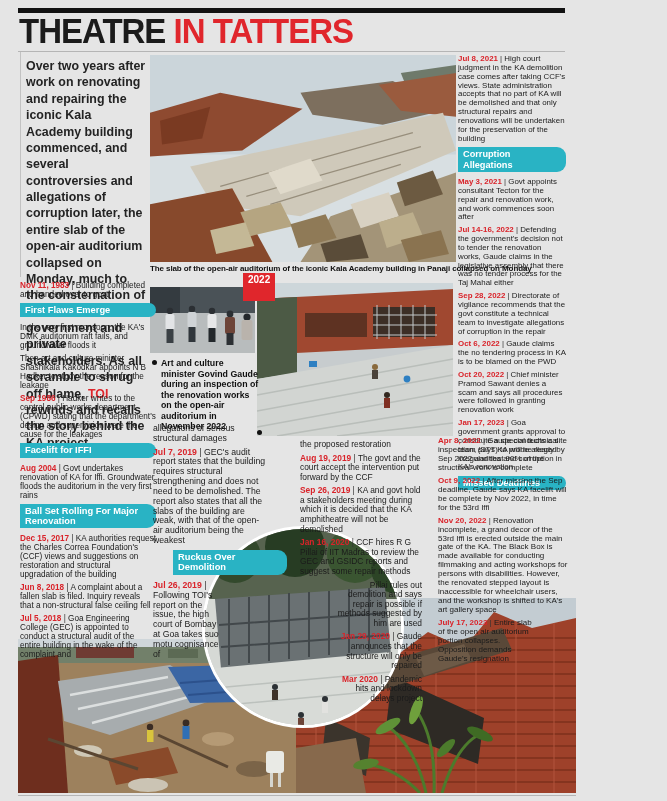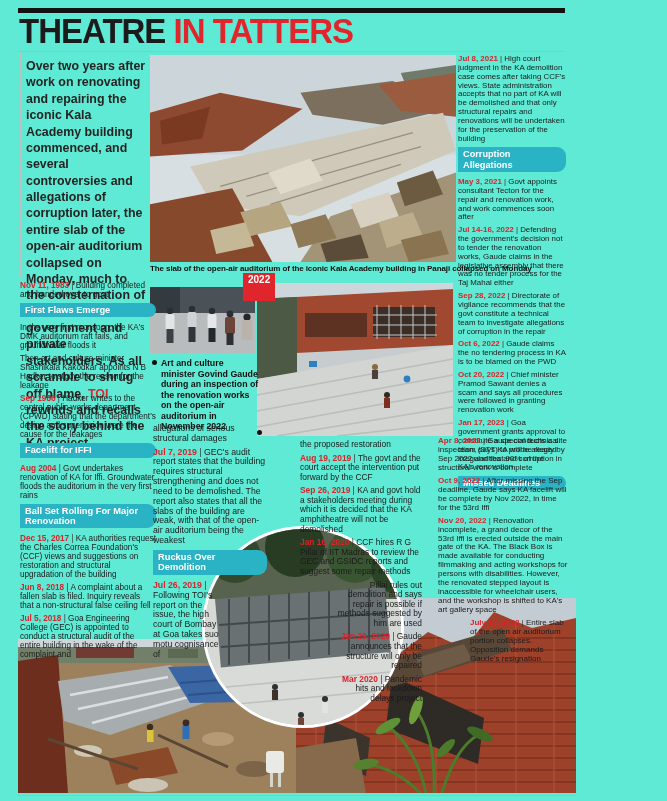--- a/index.html
+++ b/index.html
@@ -1,16 +1,16 @@
 <!DOCTYPE html>
 <html><head>
 <meta charset="utf-8">
 <style>
   html,body{margin:0;padding:0;background:#fff;}
-  .page{position:relative;width:667px;height:801px;background:#5eead4;overflow:hidden;
+  .page{position:relative;width:667px;height:801px;background:#e5e5e5;overflow:hidden;
         font-family:"Liberation Sans",sans-serif;color:#1b1b1b;}
   .abs{position:absolute;}
 
   
   .bar-black{left:18px;top:8px;width:547px;height:5px;background:#121212;}
   .page-title{left:19px;top:12px;font-size:33px;font-weight:900;letter-spacing:-1px;
               transform:scaleY(1.05);transform-origin:left top;white-space:nowrap;}
   .page-title .red{color:#e0262c;}
   .rule{background:#b5b5b5;height:1px;}
   .rule-top{left:18px;top:51px;width:547px;}
@@ -43,28 +43,28 @@
   
   .col{z-index:4;}
   .tl-item{margin:0 0 4px;color:#1b1b1b;}
   .tl-item .date{color:#d9232a;font-weight:bold;}
   .tl-item .sep{color:#333;}
   .tl-header{background:#29b3c4;color:#fff;font-weight:bold;border-radius:0 9px 9px 0;
              padding:2px 7px 2px 5px;margin:3px 0 6px;box-sizing:border-box;width:100%;}
   .col1{left:20px;top:281px;width:136px;font-size:8.2px;line-height:1.1;}
   .col1 .tl-header{font-size:9.3px;}
   .col2{left:153px;top:424px;width:114px;font-size:8.7px;line-height:1.13;}
-  .col2 .tl-header{font-size:9.3px;}
+  .col2 .tl-header{font-size:9.3px;margin-left:20px;}
   .col2 .tl-item:last-child{width:66px;}
   .col3{left:300px;top:440px;width:122px;font-size:8.4px;line-height:1.14;}
   .col3 .tl-item:nth-child(n+5){text-align:right;padding-left:30px;}
   .col4{left:458px;top:55px;width:108px;font-size:7.9px;line-height:1.12;}
   .col4 .tl-header{font-size:9.2px;}
   .col5{left:438px;top:437px;width:130px;font-size:8px;line-height:1.12;}
-  .col5 .tl-item:last-child{width:96px;margin-left:32px;}
+  .col5 .tl-item:last-child{width:96px;}
 </style>
 </head>
 <body>
 
 <div class="page">
 
   <div class="abs bar-black"></div>
 
   <div class="abs page-title">
     <span>THEATRE</span><span class="red"> IN TATTERS</span>

